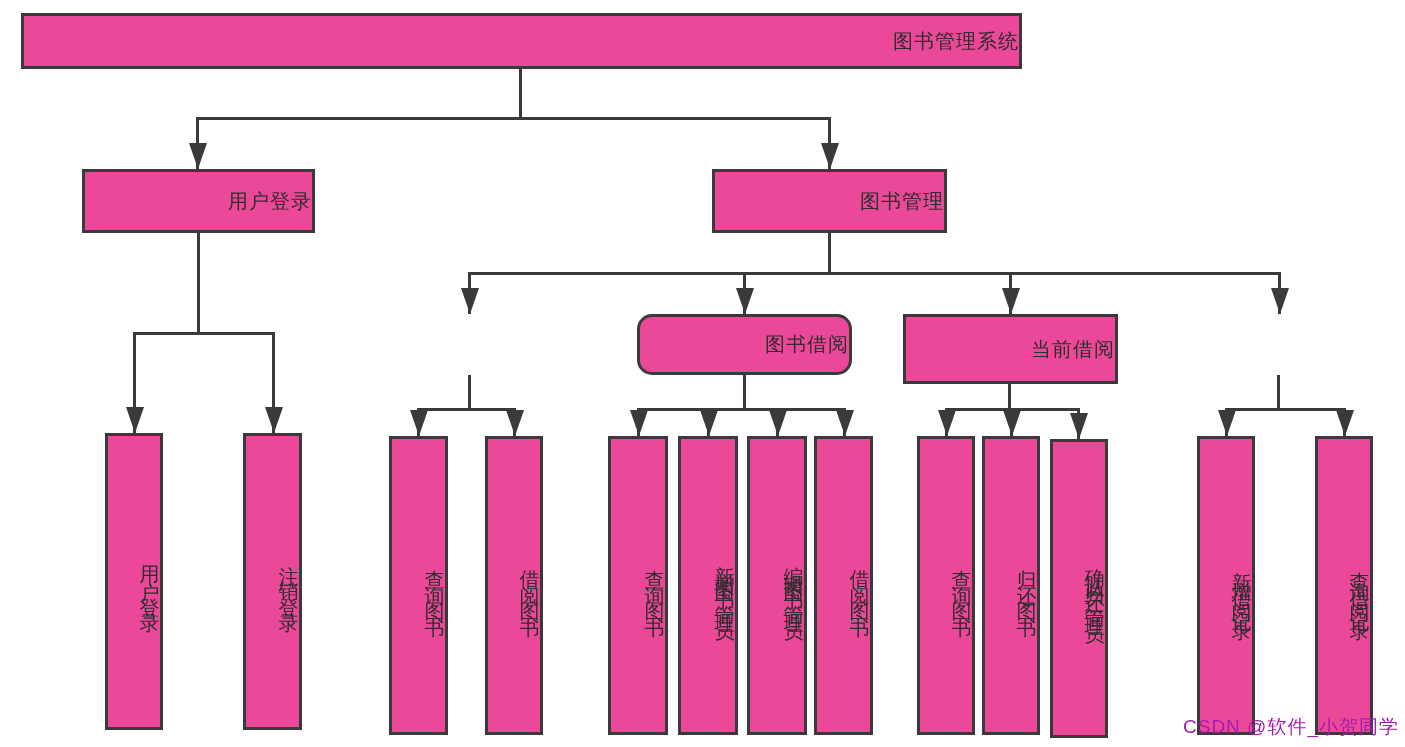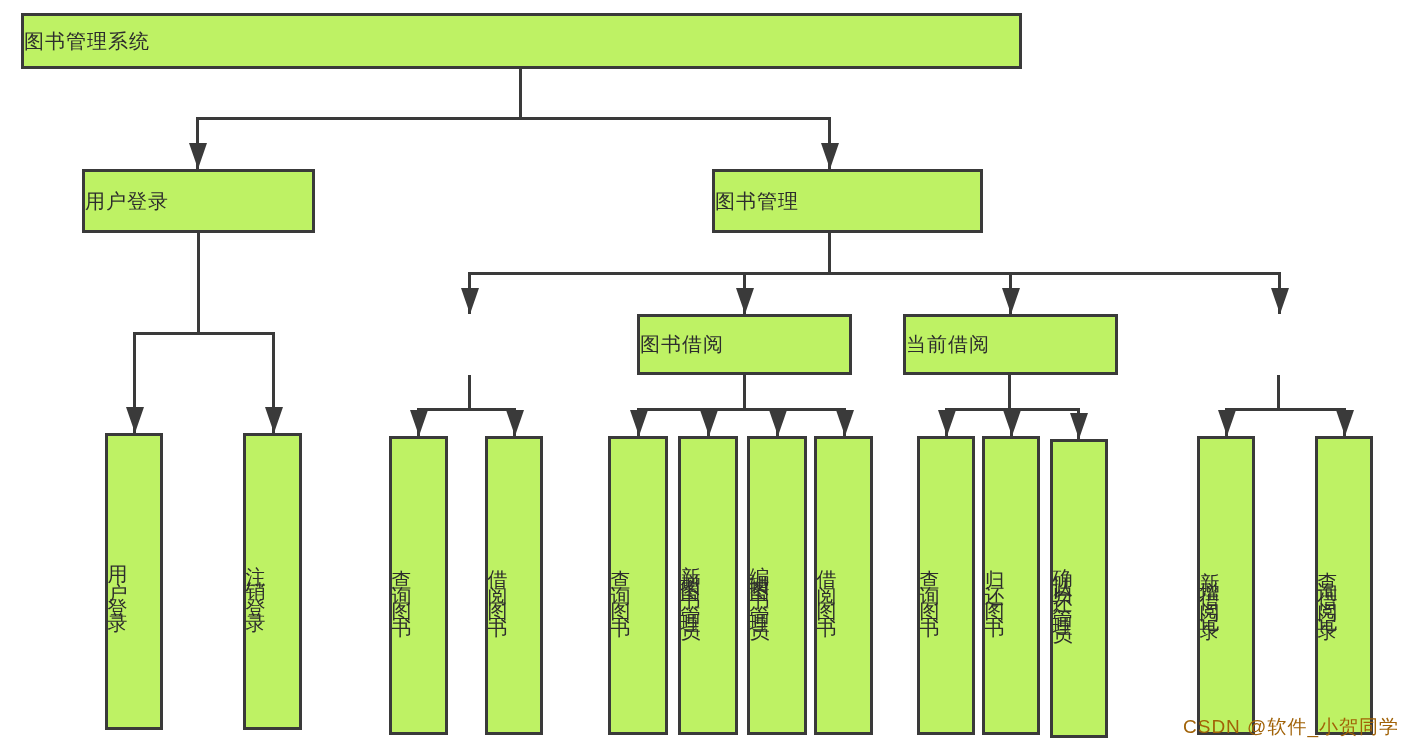--- a/index.html
+++ b/index.html
@@ -1,64 +1,64 @@
 <!DOCTYPE html>
 <html><head>
 <meta charset="utf-8">
 <style>
   html,body{margin:0;padding:0;background:#ffffff;}
   .canvas{
     position:relative;width:1405px;height:747px;background:#ffffff;
     font-family:"Liberation Sans", sans-serif;overflow:hidden;
   }
   .box{
-    position:absolute;box-sizing:border-box;background:#bef264;
-    border:3px solid #3a3a3a;display:flex;align-items:center;justify-content:flex-start;
+    position:absolute;box-sizing:border-box;background:#ec4899;
+    border:3px solid #3a3a3a;display:flex;align-items:center;justify-content:flex-end;
     color:#2d2d2d;z-index:2;
   }
   .hlabel{font-size:20px;letter-spacing:1px;white-space:nowrap;}
   .vlabel{
     writing-mode:vertical-rl;text-orientation:mixed;
     font-size:20px;line-height:1;white-space:nowrap;
   }
   .sp-lg{letter-spacing:16px;}
   .sp-md{letter-spacing:10px;}
   .sp-sm{letter-spacing:8px;}
   .line{position:absolute;background:#3a3a3a;z-index:1;}
   .arrow{
     position:absolute;width:0;height:0;z-index:1;
     border-left:9px solid transparent;border-right:9px solid transparent;
     border-top:26px solid #3a3a3a;
   }
   .watermark{
     position:absolute;left:1183px;top:714px;z-index:5;
-    color:#a16207;font-size:19px;white-space:nowrap;letter-spacing:1px;
+    color:#a21caf;font-size:19px;white-space:nowrap;letter-spacing:1px;
   }
 </style>
 </head>
 <body>
 
 <div class="canvas">
 
   <div class="box" style="left:21px;top:13px;width:1001px;height:56px;">
     <span class="hlabel">图书管理系统</span>
   </div>
 
   <div class="box" style="left:82px;top:169px;width:233px;height:64px;">
     <span class="hlabel">用户登录</span>
   </div>
 
-  <div class="box" style="left:712px;top:169px;width:271px;height:64px;">
+  <div class="box" style="left:712px;top:169px;width:235px;height:64px;">
     <span class="hlabel">图书管理</span>
   </div>
 
-  <div class="box" style="left:637px;top:314px;width:215px;height:61px;">
+  <div class="box" style="left:637px;top:314px;width:215px;height:61px;border-radius:15px;">
     <span class="hlabel">图书借阅</span>
   </div>
-  <div class="box" style="left:903px;top:314px;width:215px;height:61px;">
+  <div class="box" style="left:903px;top:314px;width:215px;height:70px;">
     <span class="hlabel">当前借阅</span>
   </div>
 
   <div class="box" style="left:105px;top:433px;width:58px;height:297px;">
     <span class="vlabel sp-lg">用户登录</span>
   </div>
   <div class="box" style="left:243px;top:433px;width:59px;height:297px;">
     <span class="vlabel sp-lg">注销登录</span>
   </div>
 

